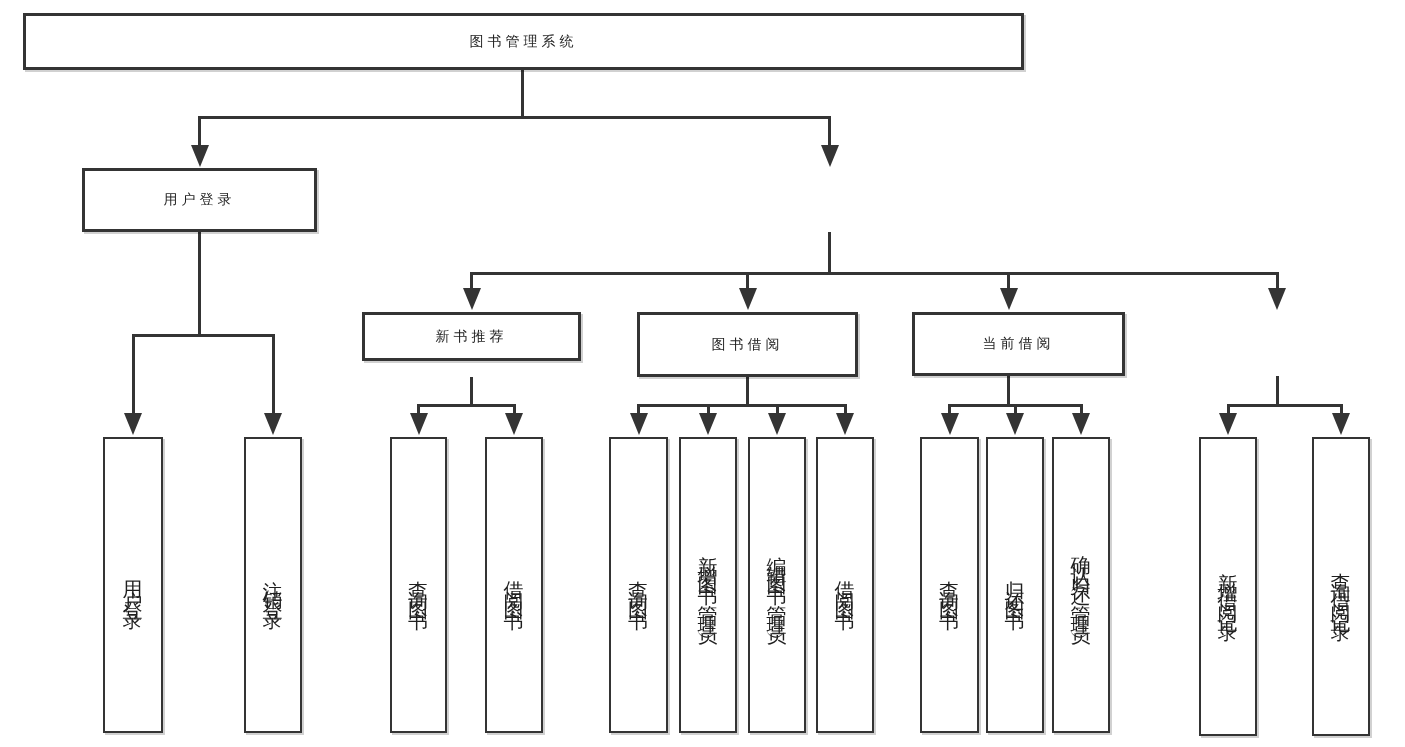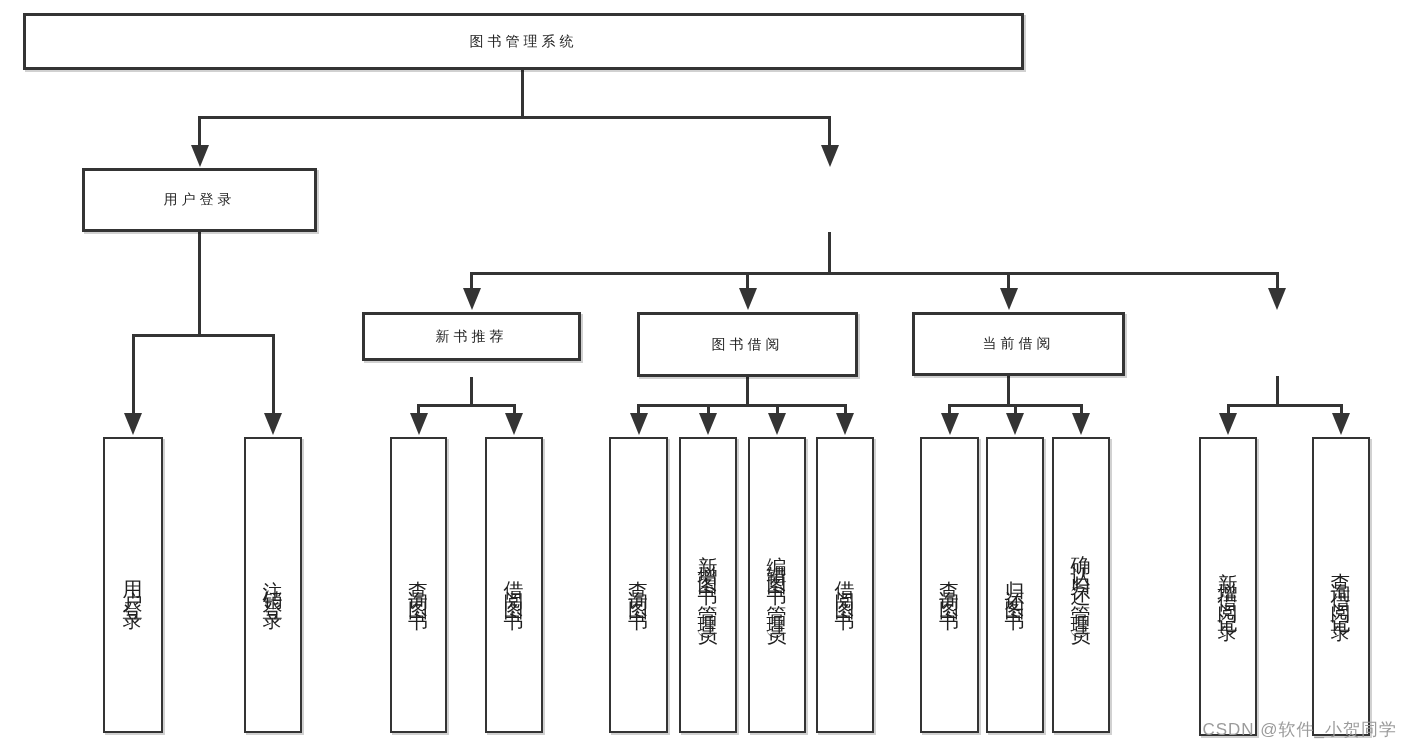--- a/index.html
+++ b/index.html
@@ -175,14 +175,13 @@
   <div class="leaf" style="left:1052px;top:437px;width:58px;height:296px;">
     <span class="vlbl">确认归还（管理员）</span>
   </div>
   <div class="leaf" style="left:1199px;top:437px;width:58px;height:299px;">
     <span class="vlbl">新增借阅记录</span>
   </div>
   <div class="leaf" style="left:1312px;top:437px;width:58px;height:299px;">
     <span class="vlbl">查询借阅记录</span>
   </div>
 
-  <div class="watermark">CSDN @软件_小贺同学</div>
 </div>
 
 </body></html>

